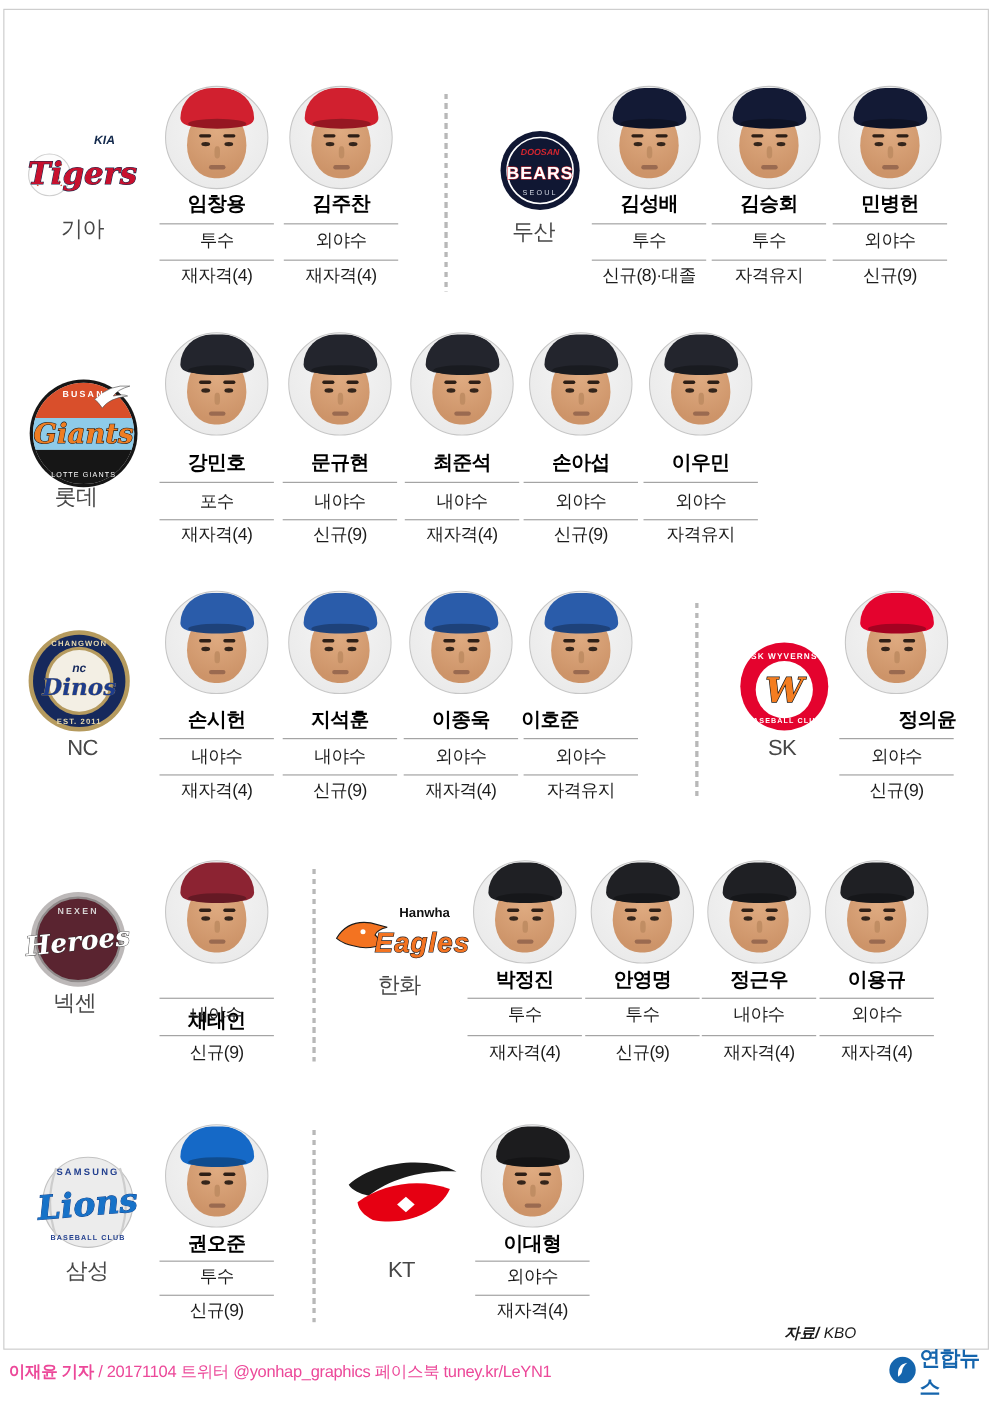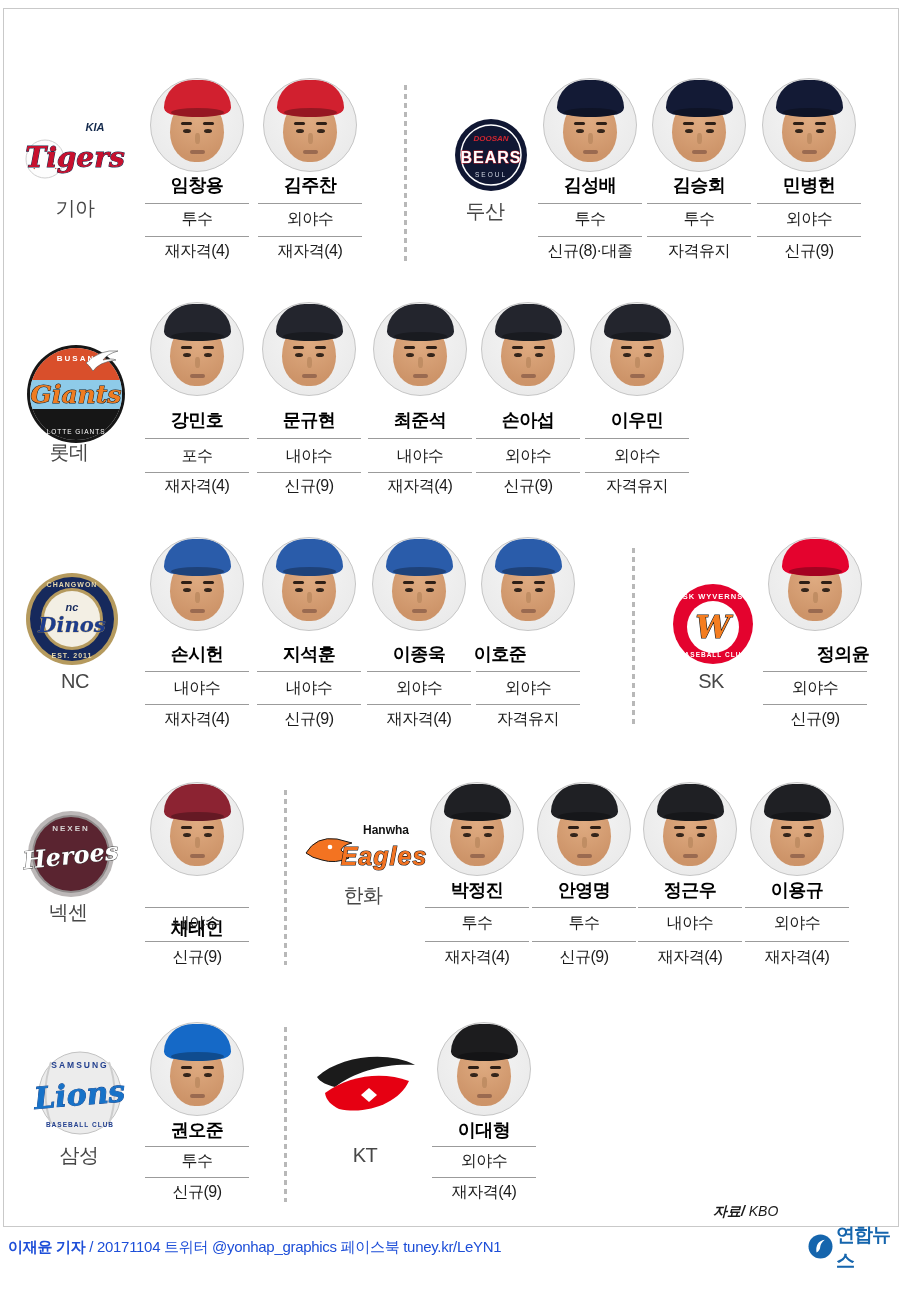--- a/index.html
+++ b/index.html
@@ -41,21 +41,21 @@
   .ib-line{position:absolute;left:15px;font-size:16px;color:#161616;letter-spacing:-0.5px;white-space:nowrap;}
   .ib-center{position:absolute;left:50%;transform:translateX(-50%);font-size:16px;color:#161616;
     letter-spacing:-0.5px;white-space:nowrap;}
   .ib-hr{position:absolute;left:50%;transform:translateX(-50%);width:100px;height:1px;background:#8f8f8f;}
 
   .source{position:absolute;left:693px;top:1203px;font-size:14px;font-style:italic;color:#191919;white-space:nowrap;margin-left:20px;}
   .source b{font-weight:700;}
   .yonhap{position:absolute;left:808px;top:1198px;display:flex;align-items:center;gap:3px;margin-top:24px;}
   .y-text{font-size:19px;font-weight:700;color:#1565ad;letter-spacing:-1px;}
 
-  .footer{position:absolute;left:8px;top:1238px;font-size:15px;color:#1d4ed8;letter-spacing:-0.3px;white-space:nowrap;}
+  .footer{position:absolute;left:8px;top:1238px;font-size:15px;color:#ec4899;letter-spacing:-0.3px;white-space:nowrap;}
   .footer .f-bold{font-weight:700;}
 </style>
 </head>
 <body>
 
 <div id="canvas">
   <div class="frame"></div>
 
 
   <div id="teams-root">

